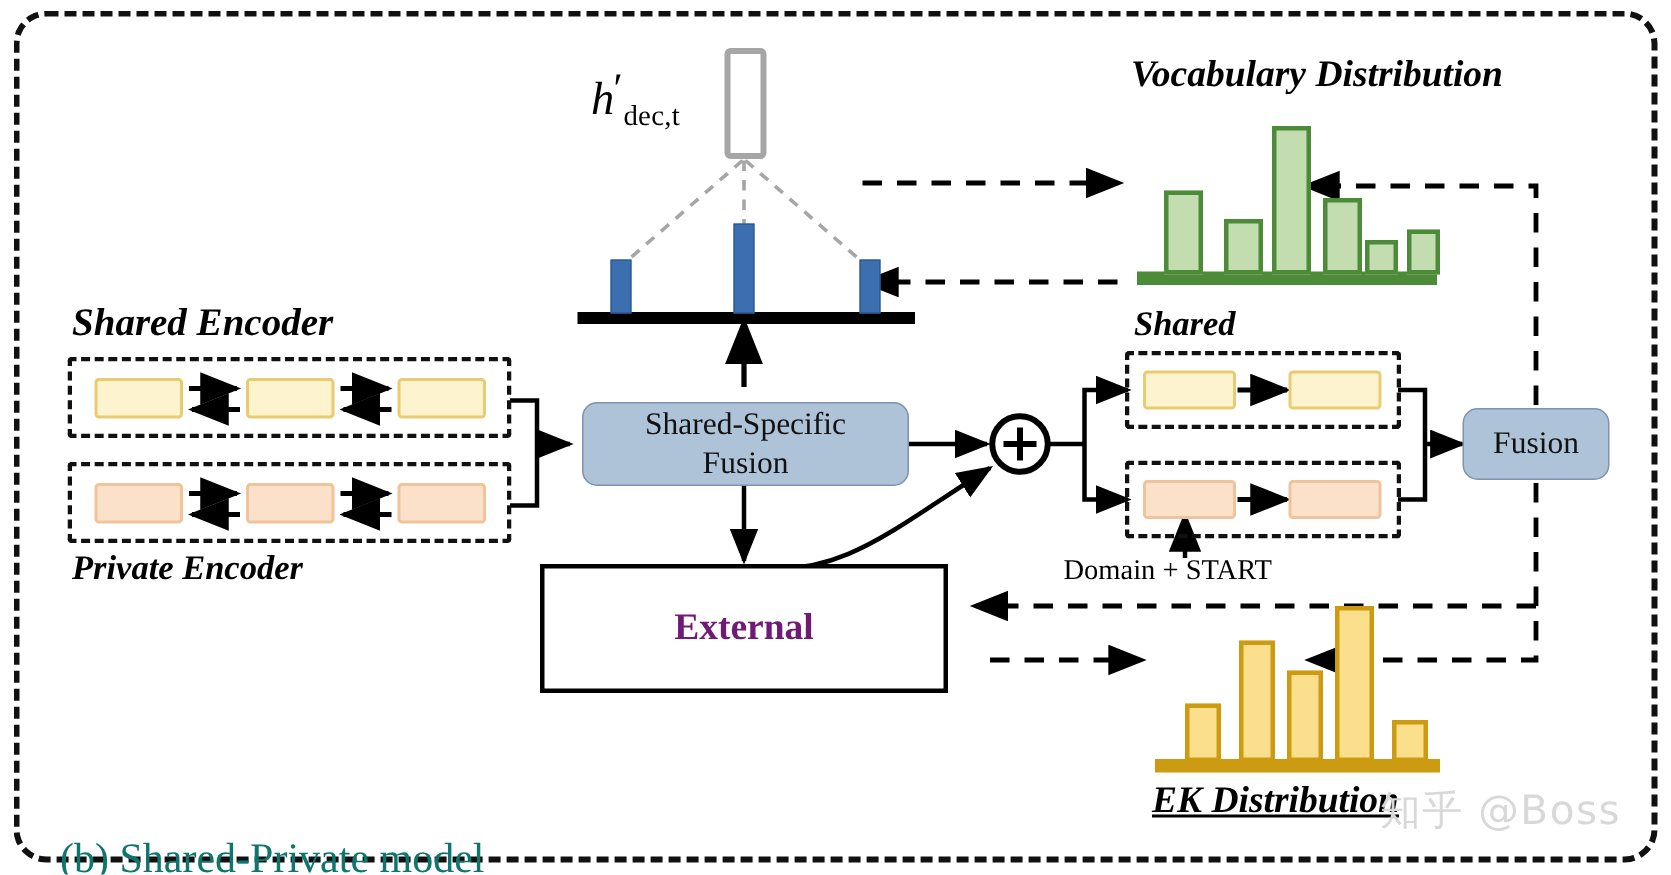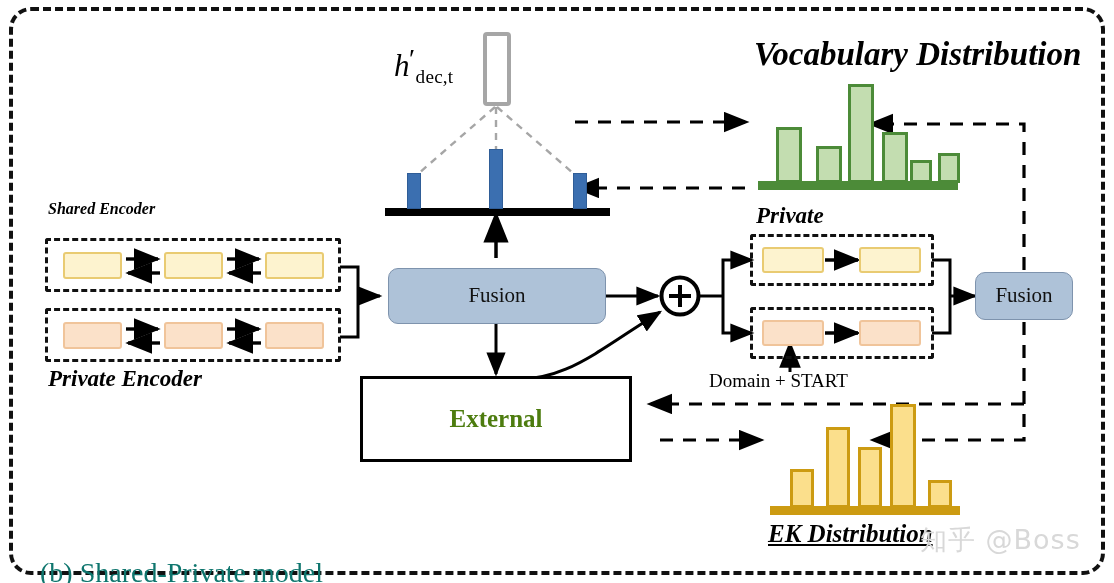--- a/index.html
+++ b/index.html
@@ -62,21 +62,21 @@
   .solidbox {
     position: absolute;
     background: #ffffff;
     border: 3px solid #000000;
     display: flex;
     align-items: center;
     justify-content: center;
     text-align: center;
     font-weight: bold;
     line-height: 1.25;
-    color: #4d7c0f;
+    color: #701a75;
   }
   
   #wires {
     position: absolute;
     left: 0; top: 0;
     width: 1114px; height: 583px;
     pointer-events: none;
   }
   
   .chart {
@@ -211,21 +211,21 @@
     <span>h</span><span class="prime">′</span><span class="sub">dec,t</span>
   </div>
 
   <div class="chart blue" style="left:385px; top:150px; width:225px; height:66px;">
     <div class="baseline"></div>
     <div class="bar" style="left:22px; width:14px; height:36px;"></div>
     <div class="bar" style="left:104px; width:14px; height:60px;"></div>
     <div class="bar" style="left:188px; width:14px; height:36px;"></div>
   </div>
 
-  <div class="lbl lbl-italic-bold" style="left:48px; top:200px; font-size:16px;font-style:italic;">Shared Encoder</div>
+  <div class="lbl lbl-italic-bold" style="left:48px; top:200px; font-size:26px;font-style:italic;">Shared Encoder</div>
 
   <div class="dashbox" style="left:45px; top:238px; width:296px; height:54px;"></div>
   <div class="cell cell-yellow" style="left:63px; top:252px; width:59px; height:27px;"></div>
   <div class="cell cell-yellow" style="left:164px; top:252px; width:59px; height:27px;"></div>
   <div class="cell cell-yellow" style="left:265px; top:252px; width:59px; height:27px;"></div>
 
   <div class="dashbox" style="left:45px; top:308px; width:296px; height:54px;"></div>
   <div class="cell cell-peach" style="left:63px; top:322px; width:59px; height:27px;"></div>
   <div class="cell cell-peach" style="left:164px; top:322px; width:59px; height:27px;"></div>
   <div class="cell cell-peach" style="left:265px; top:322px; width:59px; height:27px;"></div>
@@ -245,54 +245,55 @@
       <path d="M227,329 L259,329" marker-end="url(#arrowS)"></path>
       <path d="M261,343 L229,343" marker-end="url(#arrowS)"></path>
 
       <path d="M825,260 L858,260" marker-end="url(#arrowS)"></path>
       <path d="M825,333 L858,333" marker-end="url(#arrowS)"></path>
     </g>
   </svg>
 
   <div class="roundbox" style="left:388px; top:268px; width:218px; height:56px; font-size:21px;">
     <div>
+      <div>Shared-Specific</div>
       <div>Fusion</div>
     </div>
   </div>
 
   <div style="position:absolute; left:658px; top:274px; width:44px; height:44px;">
     <svg viewBox="0 0 44 44" style="width:44px;height:44px;display:block;">
       <circle cx="22" cy="22" r="18.5" fill="#fff" stroke="#000" stroke-width="4"></circle>
       <path d="M22,11 L22,33 M11,22 L33,22" stroke="#000" stroke-width="4" stroke-linecap="butt"></path>
     </svg>
   </div>
 
   <div class="solidbox" style="left:360px; top:376px; width:272px; height:86px; font-size:25px;">
     <div>
       <div>External</div>
     </div>
   </div>
 
-  <div class="lbl lbl-italic-bold" style="left:756px; top:203px; font-size:23px;">Private</div>
+  <div class="lbl lbl-italic-bold" style="left:756px; top:203px; font-size:23px;">Shared</div>
 
   <div class="dashbox" style="left:750px; top:234px; width:184px; height:52px;"></div>
   <div class="cell cell-yellow" style="left:762px; top:247px; width:62px; height:26px;"></div>
   <div class="cell cell-yellow" style="left:859px; top:247px; width:62px; height:26px;"></div>
 
   <div class="dashbox" style="left:750px; top:307px; width:184px; height:52px;"></div>
   <div class="cell cell-peach" style="left:762px; top:320px; width:62px; height:26px;"></div>
   <div class="cell cell-peach" style="left:859px; top:320px; width:62px; height:26px;"></div>
 
   <div class="lbl" style="left:709px; top:370px; font-size:19px;">Domain + START</div>
 
   <div class="roundbox" style="left:975px; top:272px; width:98px; height:48px; font-size:21px;">
     <span>Fusion</span>
   </div>
 
-  <div class="lbl lbl-italic-bold" style="left:754px; top:36px; font-size:33px;">Vocabulary Distribution</div>
+  <div class="lbl lbl-italic-bold" style="left:754px; top:36px; font-size:25px;">Vocabulary Distribution</div>
 
   <div class="chart green" style="left:758px; top:82px; width:200px; height:108px;">
     <div class="baseline"></div>
     <div class="bar" style="left:18px; width:26px; height:56px;"></div>
     <div class="bar" style="left:58px; width:26px; height:37px;"></div>
     <div class="bar" style="left:90px; width:26px; height:99px;"></div>
     <div class="bar" style="left:124px; width:26px; height:51px;"></div>
     <div class="bar" style="left:152px; width:22px; height:23px;"></div>
     <div class="bar" style="left:180px; width:22px; height:30px;"></div>
   </div>

